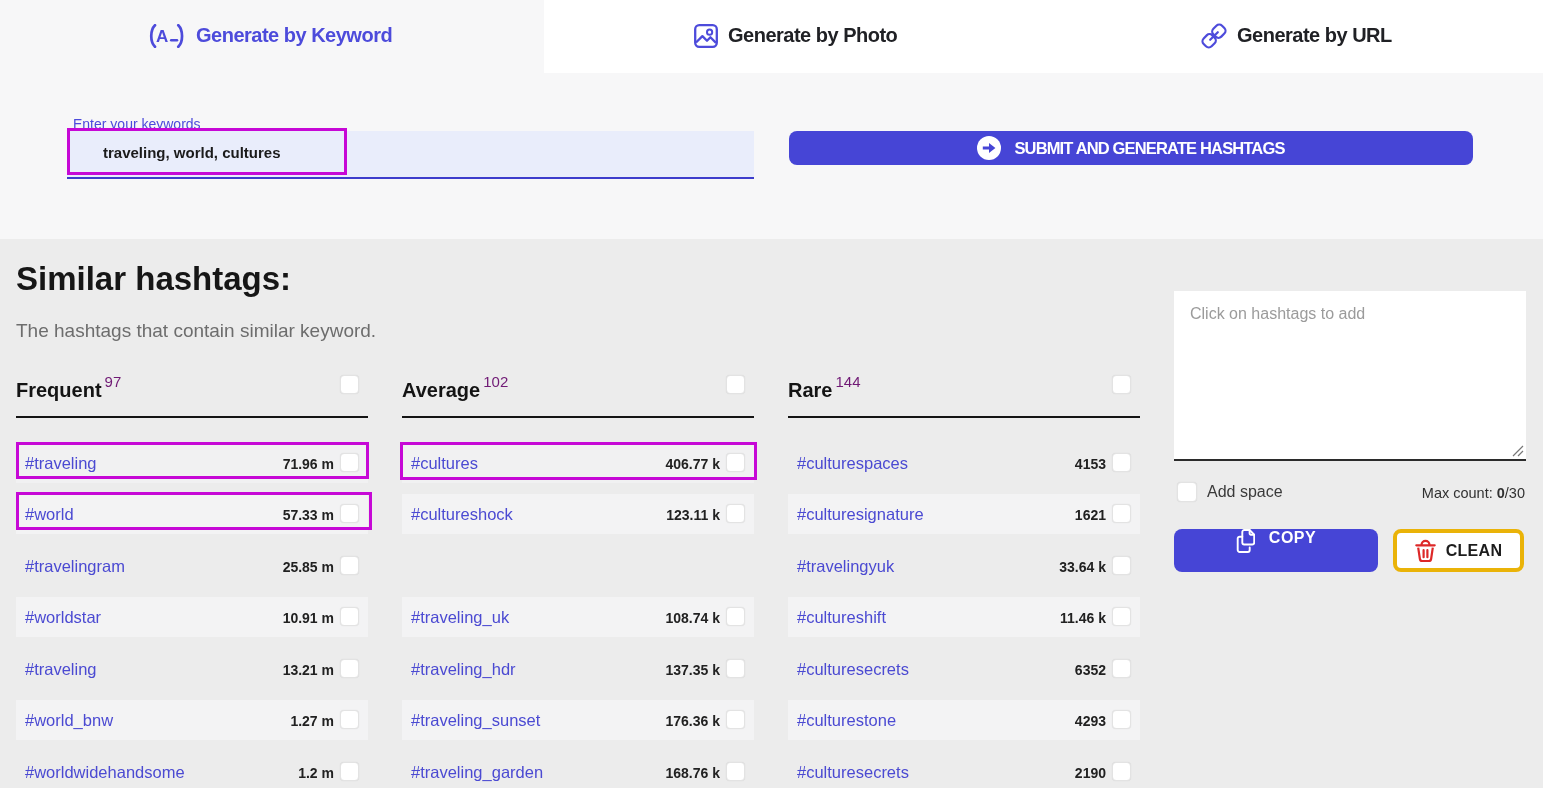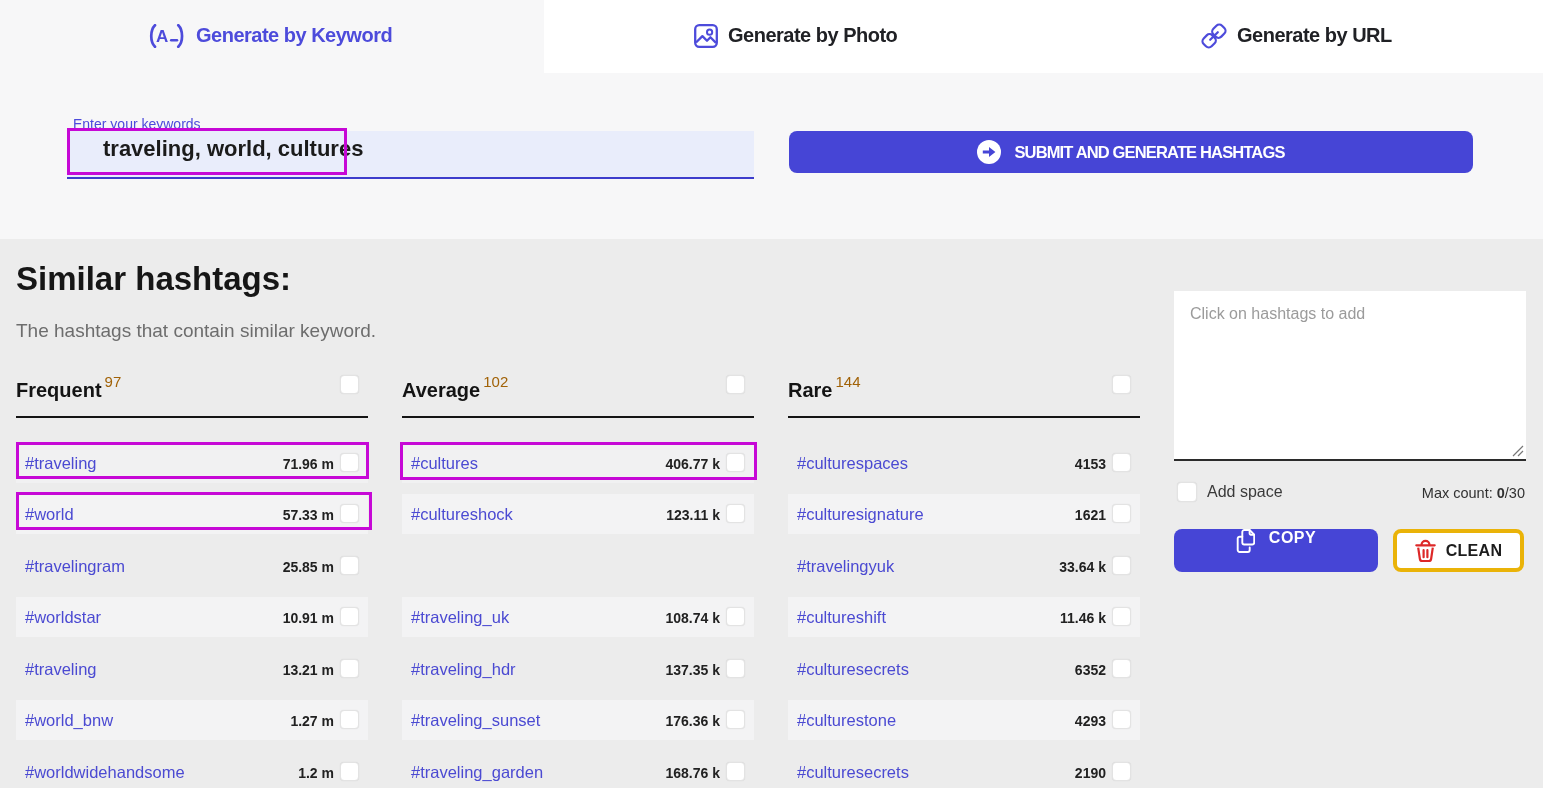--- a/index.html
+++ b/index.html
@@ -9,29 +9,29 @@
   .abs { position:absolute; }
   
   .tabbar { position:absolute; left:0; top:0; width:1543px; height:73px; background:#ffffff; }
   .tab1bg { position:absolute; left:0; top:0; width:544px; height:73px; background:#f7f7f8; }
   .tablabel { position:absolute; font-weight:bold; font-size:20px; letter-spacing:-0.5px; color:#202125; white-space:nowrap; }
   .tab-active { color:#4d4bdb; }
   
   .formarea { position:absolute; left:0; top:73px; width:1543px; height:166px; background:#f7f7f8; }
   .inlabel { position:absolute; left:73px; top:116px; font-size:14px; color:#4d4bdb; }
   .infield { position:absolute; left:67px; top:131px; width:687px; height:48px; background:#e9edfb; border-bottom:2px solid #3d3dcc; }
-  .intext { position:absolute; left:103px; top:136px; font-size:22px; font-weight:bold; color:#1b1b1b; }
-  .submit { position:absolute; left:789px; top:131px; width:684px; height:42px; background:#4645d6; border-radius:8px; display:flex; align-items:center; justify-content:center; }
+  .intext { position:absolute; left:103px; top:144px; font-size:15px; font-weight:bold; color:#1b1b1b; }
+  .submit { position:absolute; left:789px; top:131px; width:684px; height:34px; background:#4645d6; border-radius:8px; display:flex; align-items:center; justify-content:center; }
   .submit .txt { color:#fff; font-weight:bold; font-size:16.5px; letter-spacing:-0.85px; margin-left:13px; white-space:nowrap; }
   
   .lower { position:absolute; left:0; top:239px; width:1543px; height:549px; background:#ececec; }
   .h2 { position:absolute; left:16px; top:260px; font-size:33px; font-weight:bold; color:#161616; }
   .sub { position:absolute; left:16px; top:320px; font-size:19px; color:#6d6d6d; }
   .colhead { position:absolute; top:375px; font-size:20px; font-weight:bold; color:#141414; }
-  .colhead sup { font-size:15px; color:#a16207; font-weight:normal; position:relative; top:-2px; left:3px;text-align:right; }
+  .colhead sup { font-size:15px; color:#701a75; font-weight:normal; position:relative; top:-2px; left:3px;text-align:right; }
   .headcb { position:absolute; top:375px; }
   .cb { width:19px; height:19px; background:#fff; border:1px solid #e3e3e3; border-radius:4px; box-shadow:0 0 1px rgba(0,0,0,.12); }
   .hr2 { position:absolute; top:416px; height:2px; background:#141414; width:352px; }
   .row { position:absolute; width:352px; height:40px; }
   .row.alt { background:#f3f3f4; }
   .row.hl { background:#f1f1f2; }
   .row .tag { position:absolute; left:9px; top:11px; font-size:16.5px; color:#4b4ad2; }
   .row .cnt { position:absolute; right:34px; top:13px; font-size:14px; font-weight:bold; color:#212121;margin-left:44px; }
   .row .cb { position:absolute; right:9px; top:10px; }
   

